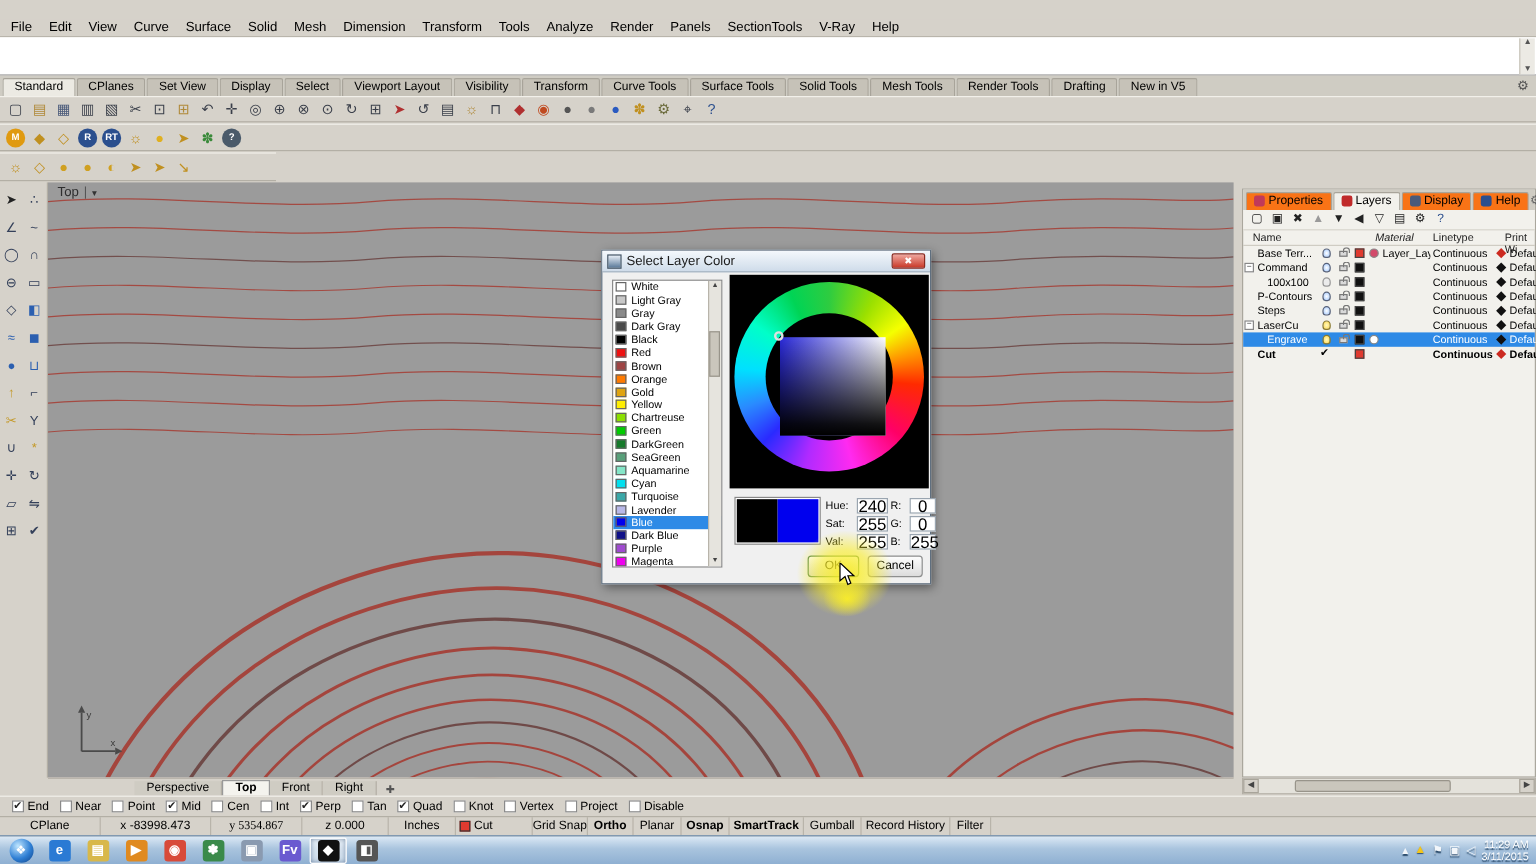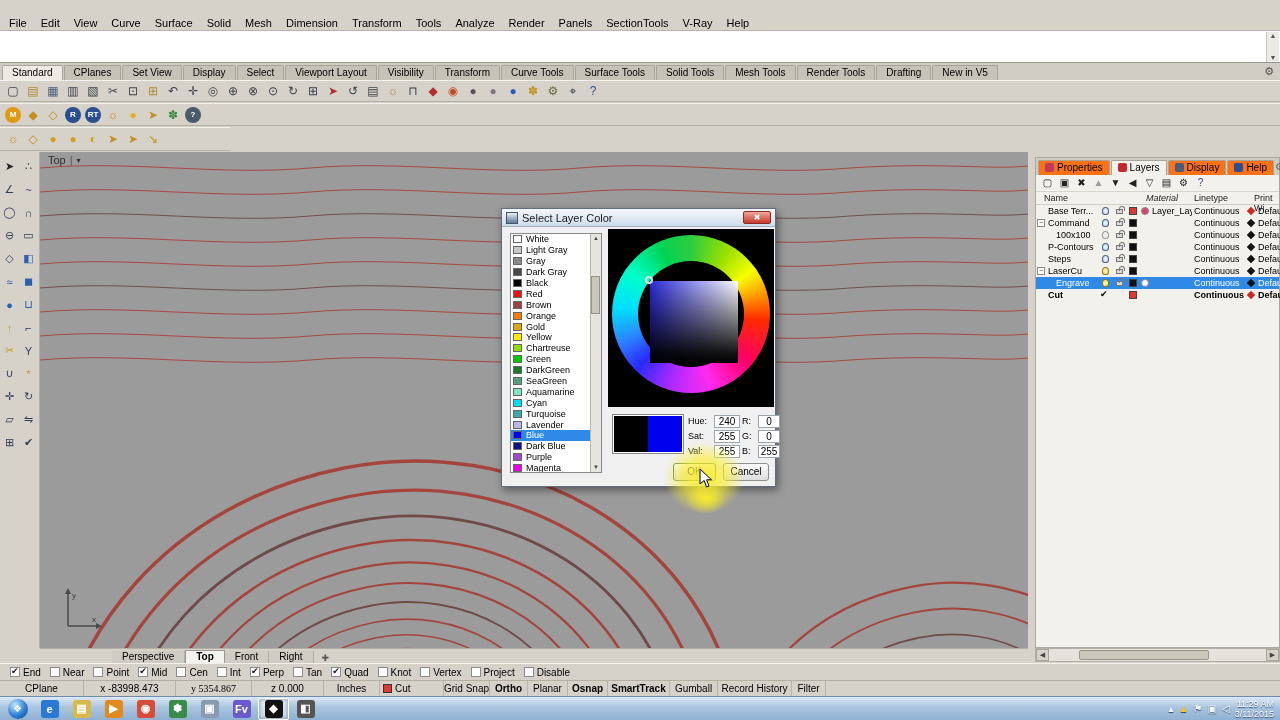--- a/index.html
+++ b/index.html
@@ -119,21 +119,21 @@
 .clthumb{position:absolute;right:1px;top:42px;width:9px;height:38px;background:#cac6bc;border:1px solid #98948a}
 .wheelbox{position:absolute;left:106px;top:20px;width:166px;height:178px;background:#000}
 .ring{position:absolute;left:4px;top:6px;width:158px;height:158px;border-radius:50%;background:conic-gradient(from 0deg,#2ecc40,#9be000 30deg,#f5ff00 55deg,#ff9500 75deg,#ff2a00 95deg,#ff0066 130deg,#ff2af0 165deg,#b02aff 195deg,#2a2aff 225deg,#2a8aff 250deg,#00e0ff 275deg,#00ffc8 305deg,#00d455 335deg,#2ecc40 360deg)}
 .ringhole{position:absolute;inset:26px;background:#000;border-radius:50%}
 .svsq{position:absolute;left:42px;top:52px;width:88px;height:82px;background:linear-gradient(to bottom,rgba(0,0,0,0) 0%,rgba(0,0,0,.92) 88%,#000 100%),linear-gradient(to right,#2a2ad8,#ffffff)}
 .svmark{position:absolute;left:37px;top:47px;width:8px;height:8px;border:2px solid #e0e0e0;border-radius:50%}
 .cmp{position:absolute;left:110px;top:205px;width:72px;height:40px;border:1px solid #888;background:#fff;display:flex;padding:1px}
 .cmp .old{flex:1;background:#000}
 .cmp .new{flex:1;background:#0000ee}
 .fld{position:absolute;font-size:9px}
-.fldin{position:absolute;height:13px;background:#fff;border:1px solid #9aa5b0;font-size:10px;text-align:center;line-height:12px}
+.fldin{position:absolute;height:13px;background:#fff;border:1px solid #9aa5b0;font-size:14px;text-align:center;line-height:12px}
 .dbtn{position:absolute;top:254px;height:18px;background:linear-gradient(#fdfdfd,#dcdcdc);border:1px solid #8e8f8f;border-radius:3px;font-size:10px;text-align:center;line-height:16px}
 #okbtn{left:171px;width:43px;border-color:#5a8a5a}
 #cancelbtn{left:221px;width:46px}
 .hlblob{position:absolute;left:664px;top:442px;width:80px;height:72px;border-radius:50%;background:radial-gradient(closest-side,rgba(250,238,40,.95),rgba(250,238,40,.6) 55%,rgba(250,238,40,0));z-index:55}
 .hlblob2{position:absolute;left:686px;top:484px;width:40px;height:30px;border-radius:50%;background:radial-gradient(closest-side,rgba(250,238,40,.9),rgba(250,238,40,0));z-index:55}
 .cursor{position:absolute;left:699px;top:469px;z-index:60}
 </style>
 </head>
 <body>
 

